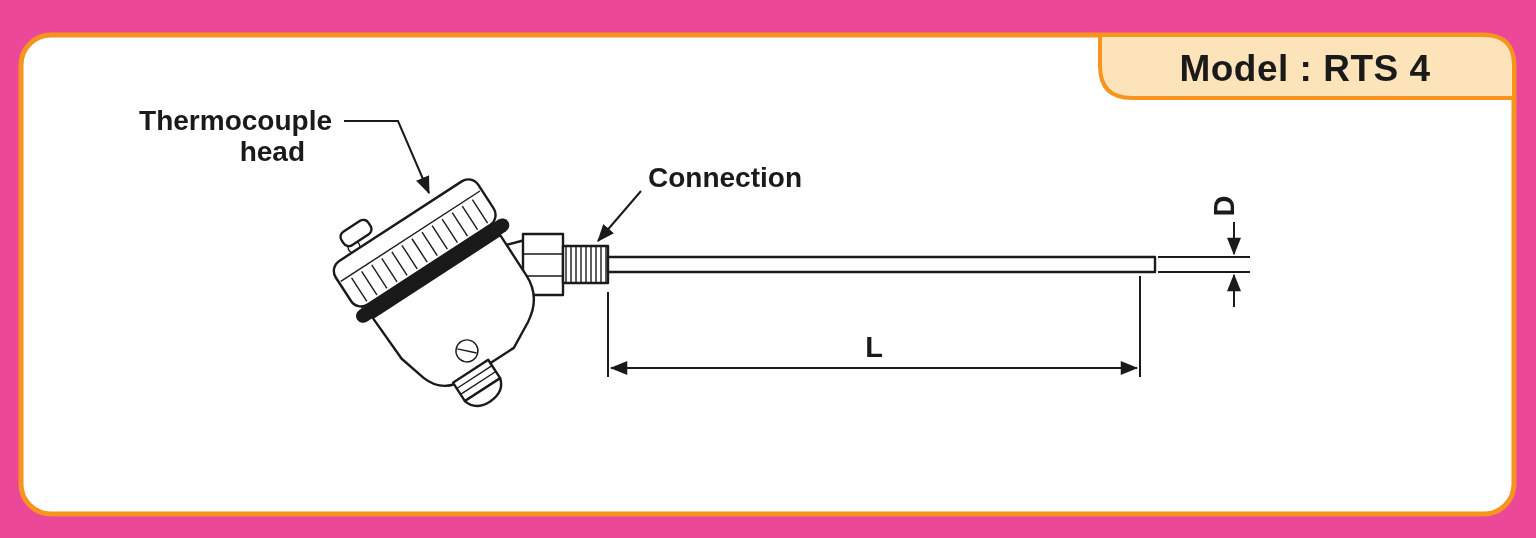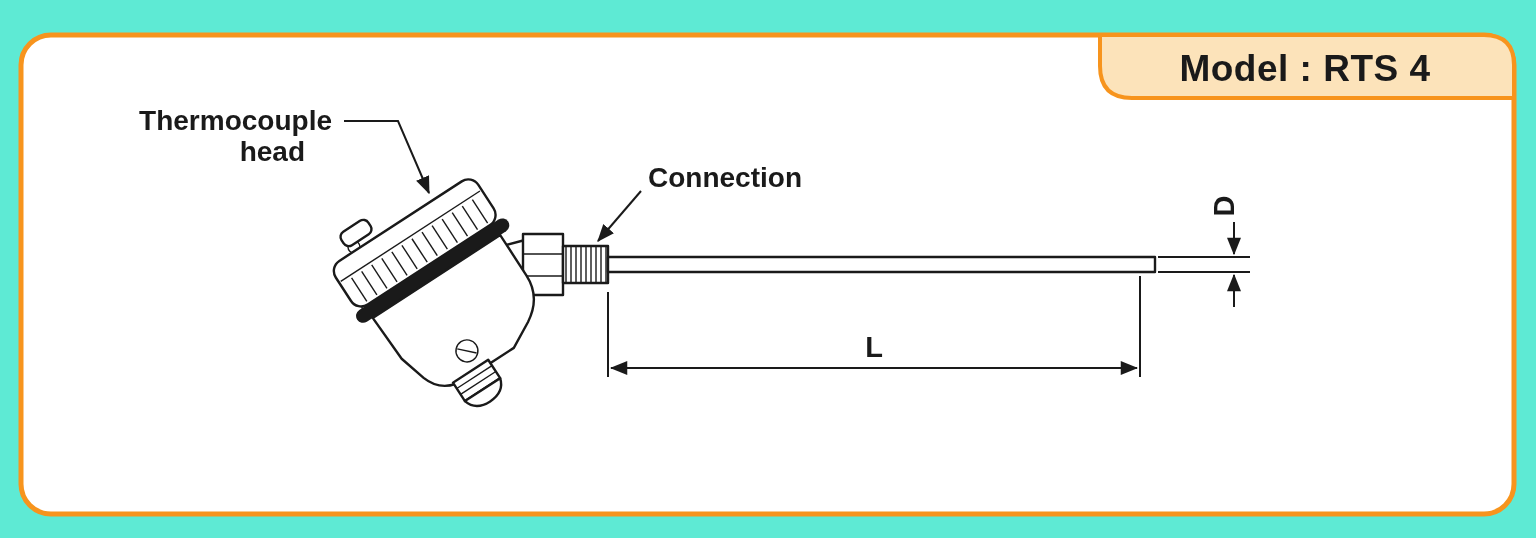--- a/index.html
+++ b/index.html
@@ -1,17 +1,17 @@
 <!DOCTYPE html>
 <html style="--accent: #F7941D; --tabFill: #FCE3BA; --ink: #1A1A1A;"><head>
 <meta charset="utf-8">
 <style>
   html,body { margin:0; padding:0; background:#ffffff; }
   .canvas {
-    position:relative; width:1536px; height:538px; background:#5eead4;
+    position:relative; width:1536px; height:538px; background:#ec4899;
     font-family:"Liberation Sans", sans-serif; overflow:hidden;
   }
   svg { position:absolute; left:0; top:0; }
 
   .frame   { fill:#ffffff; stroke:var(--accent,#F7941D); stroke-width:5; }
   .tab     { fill:var(--tabFill,#FCE3BA); stroke:var(--accent,#F7941D); stroke-width:4; stroke-linejoin:round; }
   .outline { fill:#ffffff; stroke:var(--ink,#1A1A1A); stroke-width:2.4; stroke-linejoin:round; }
   .thin    { fill:none; stroke:var(--ink,#1A1A1A); stroke-width:1.4; }
   .fillink { fill:var(--ink,#1A1A1A); stroke:none; }
   .dim     { fill:none; stroke:var(--ink,#1A1A1A); stroke-width:2; }

